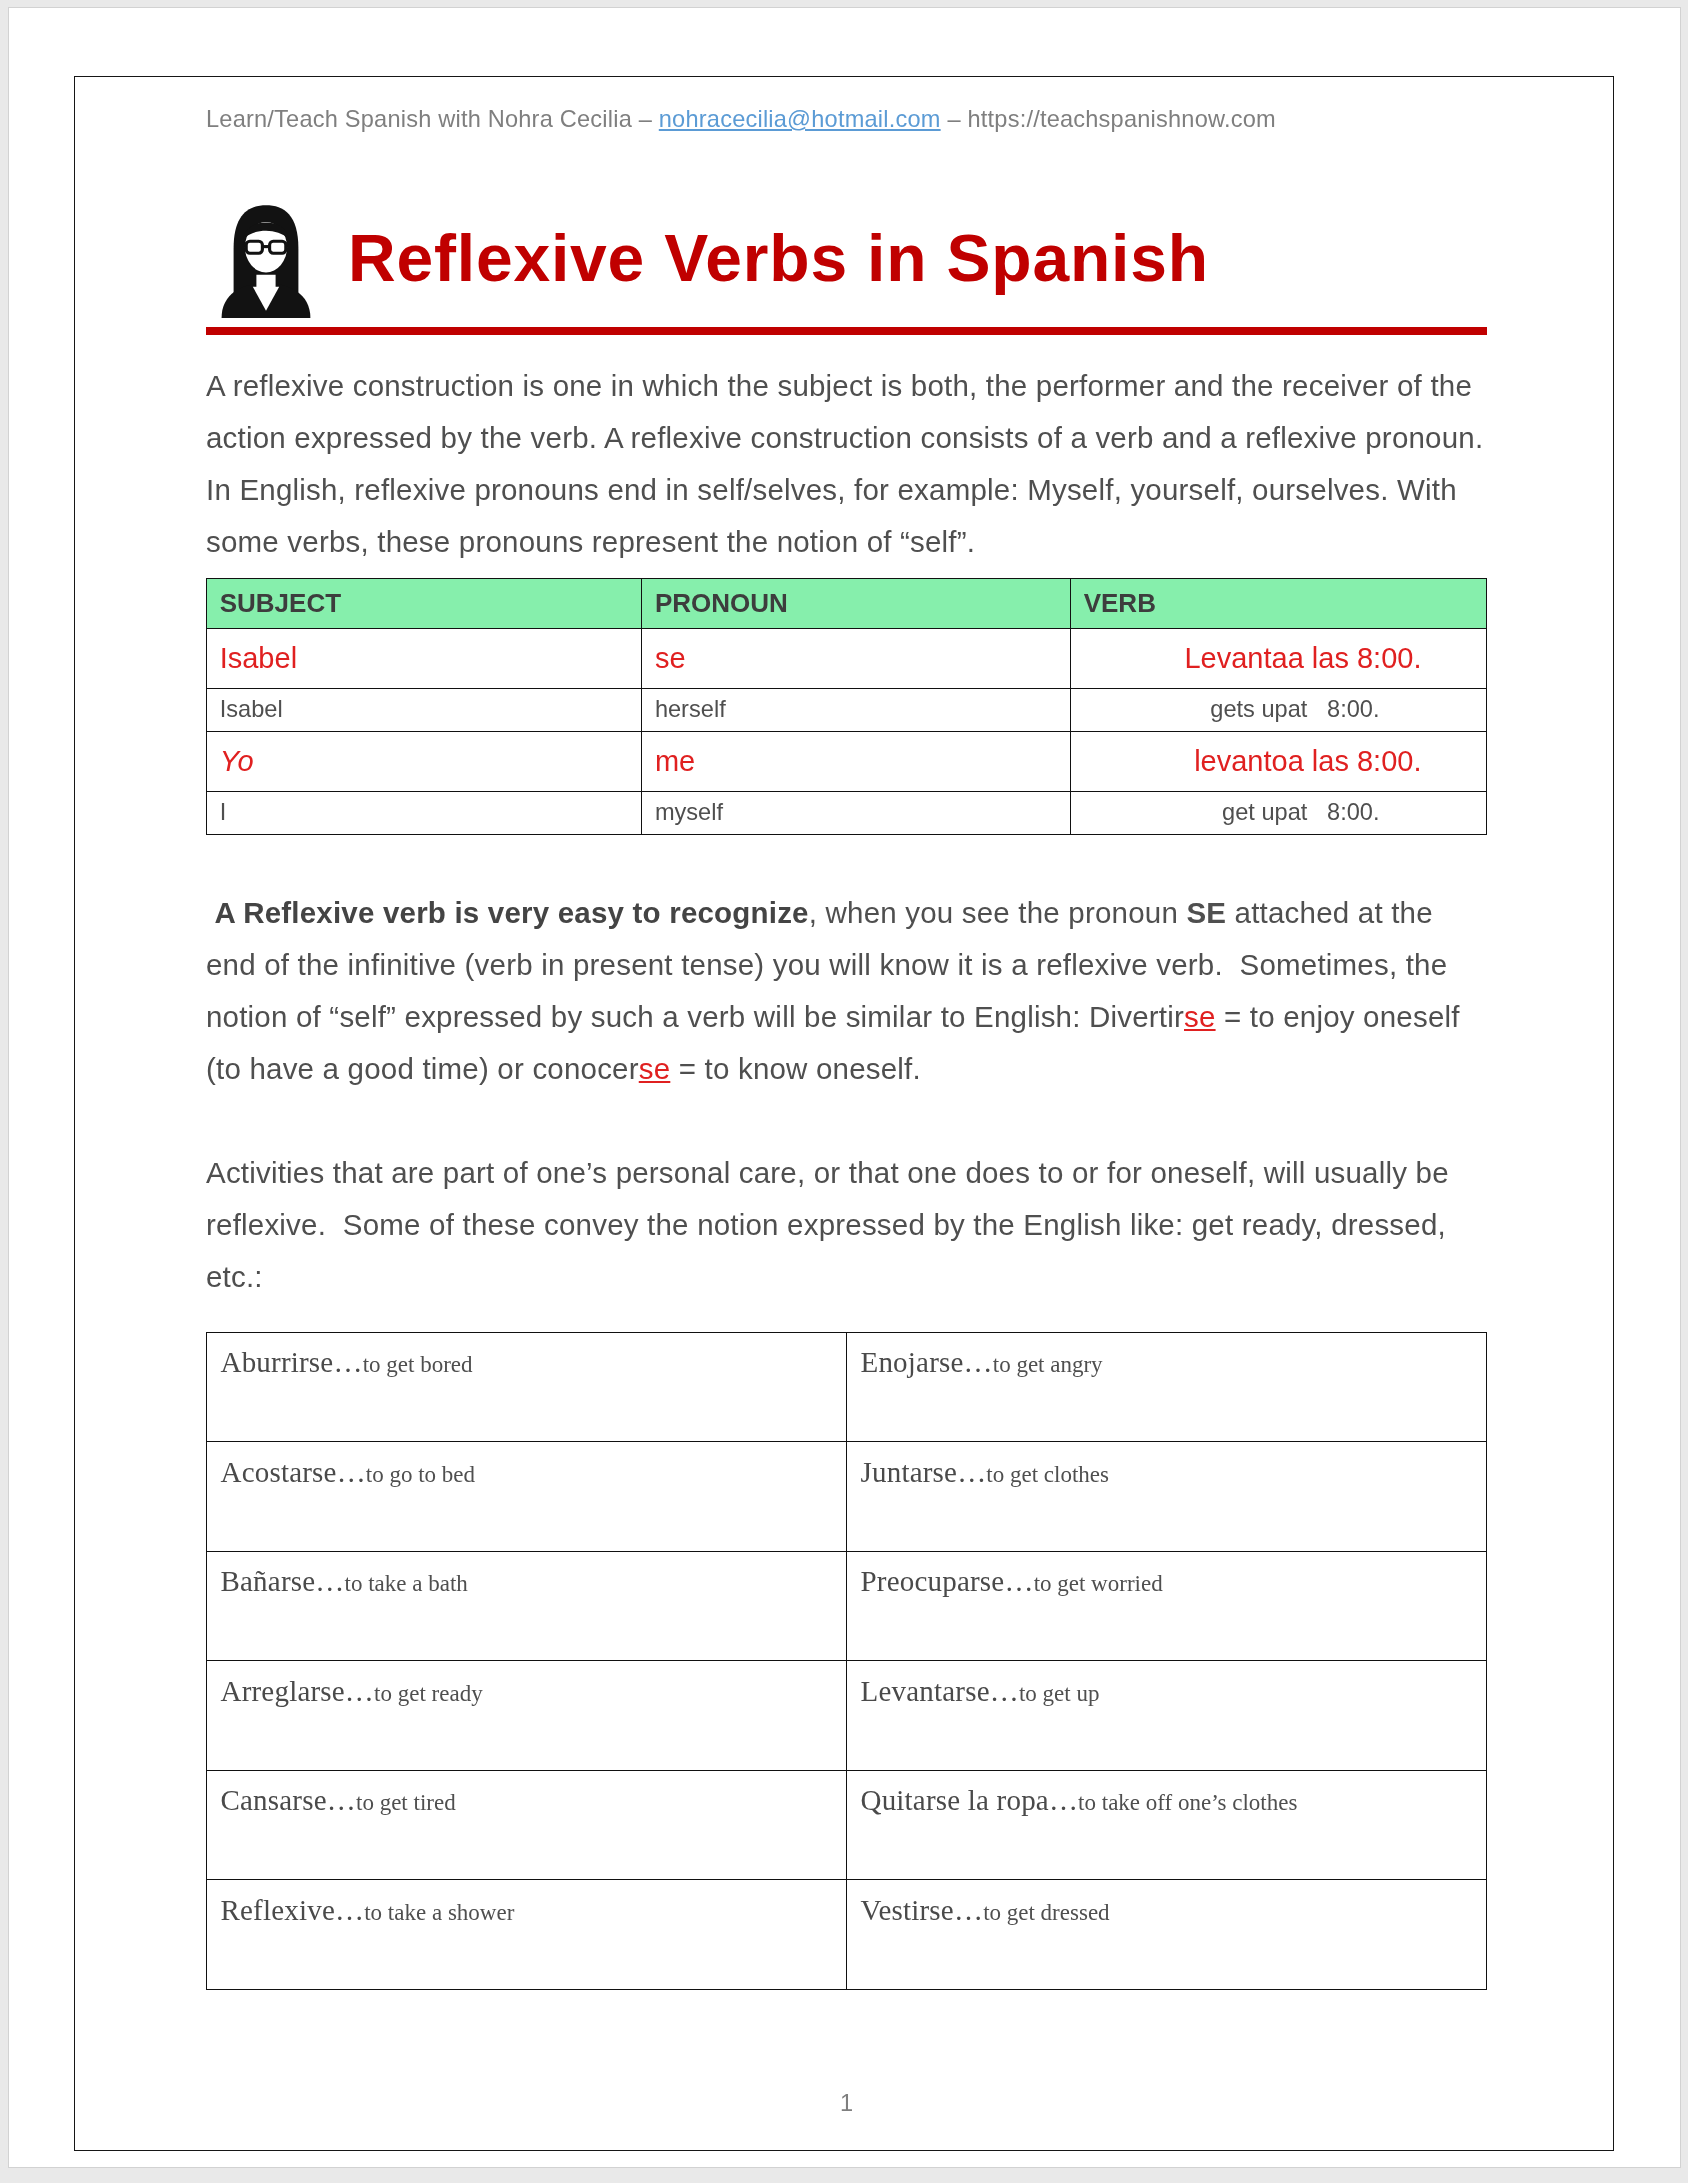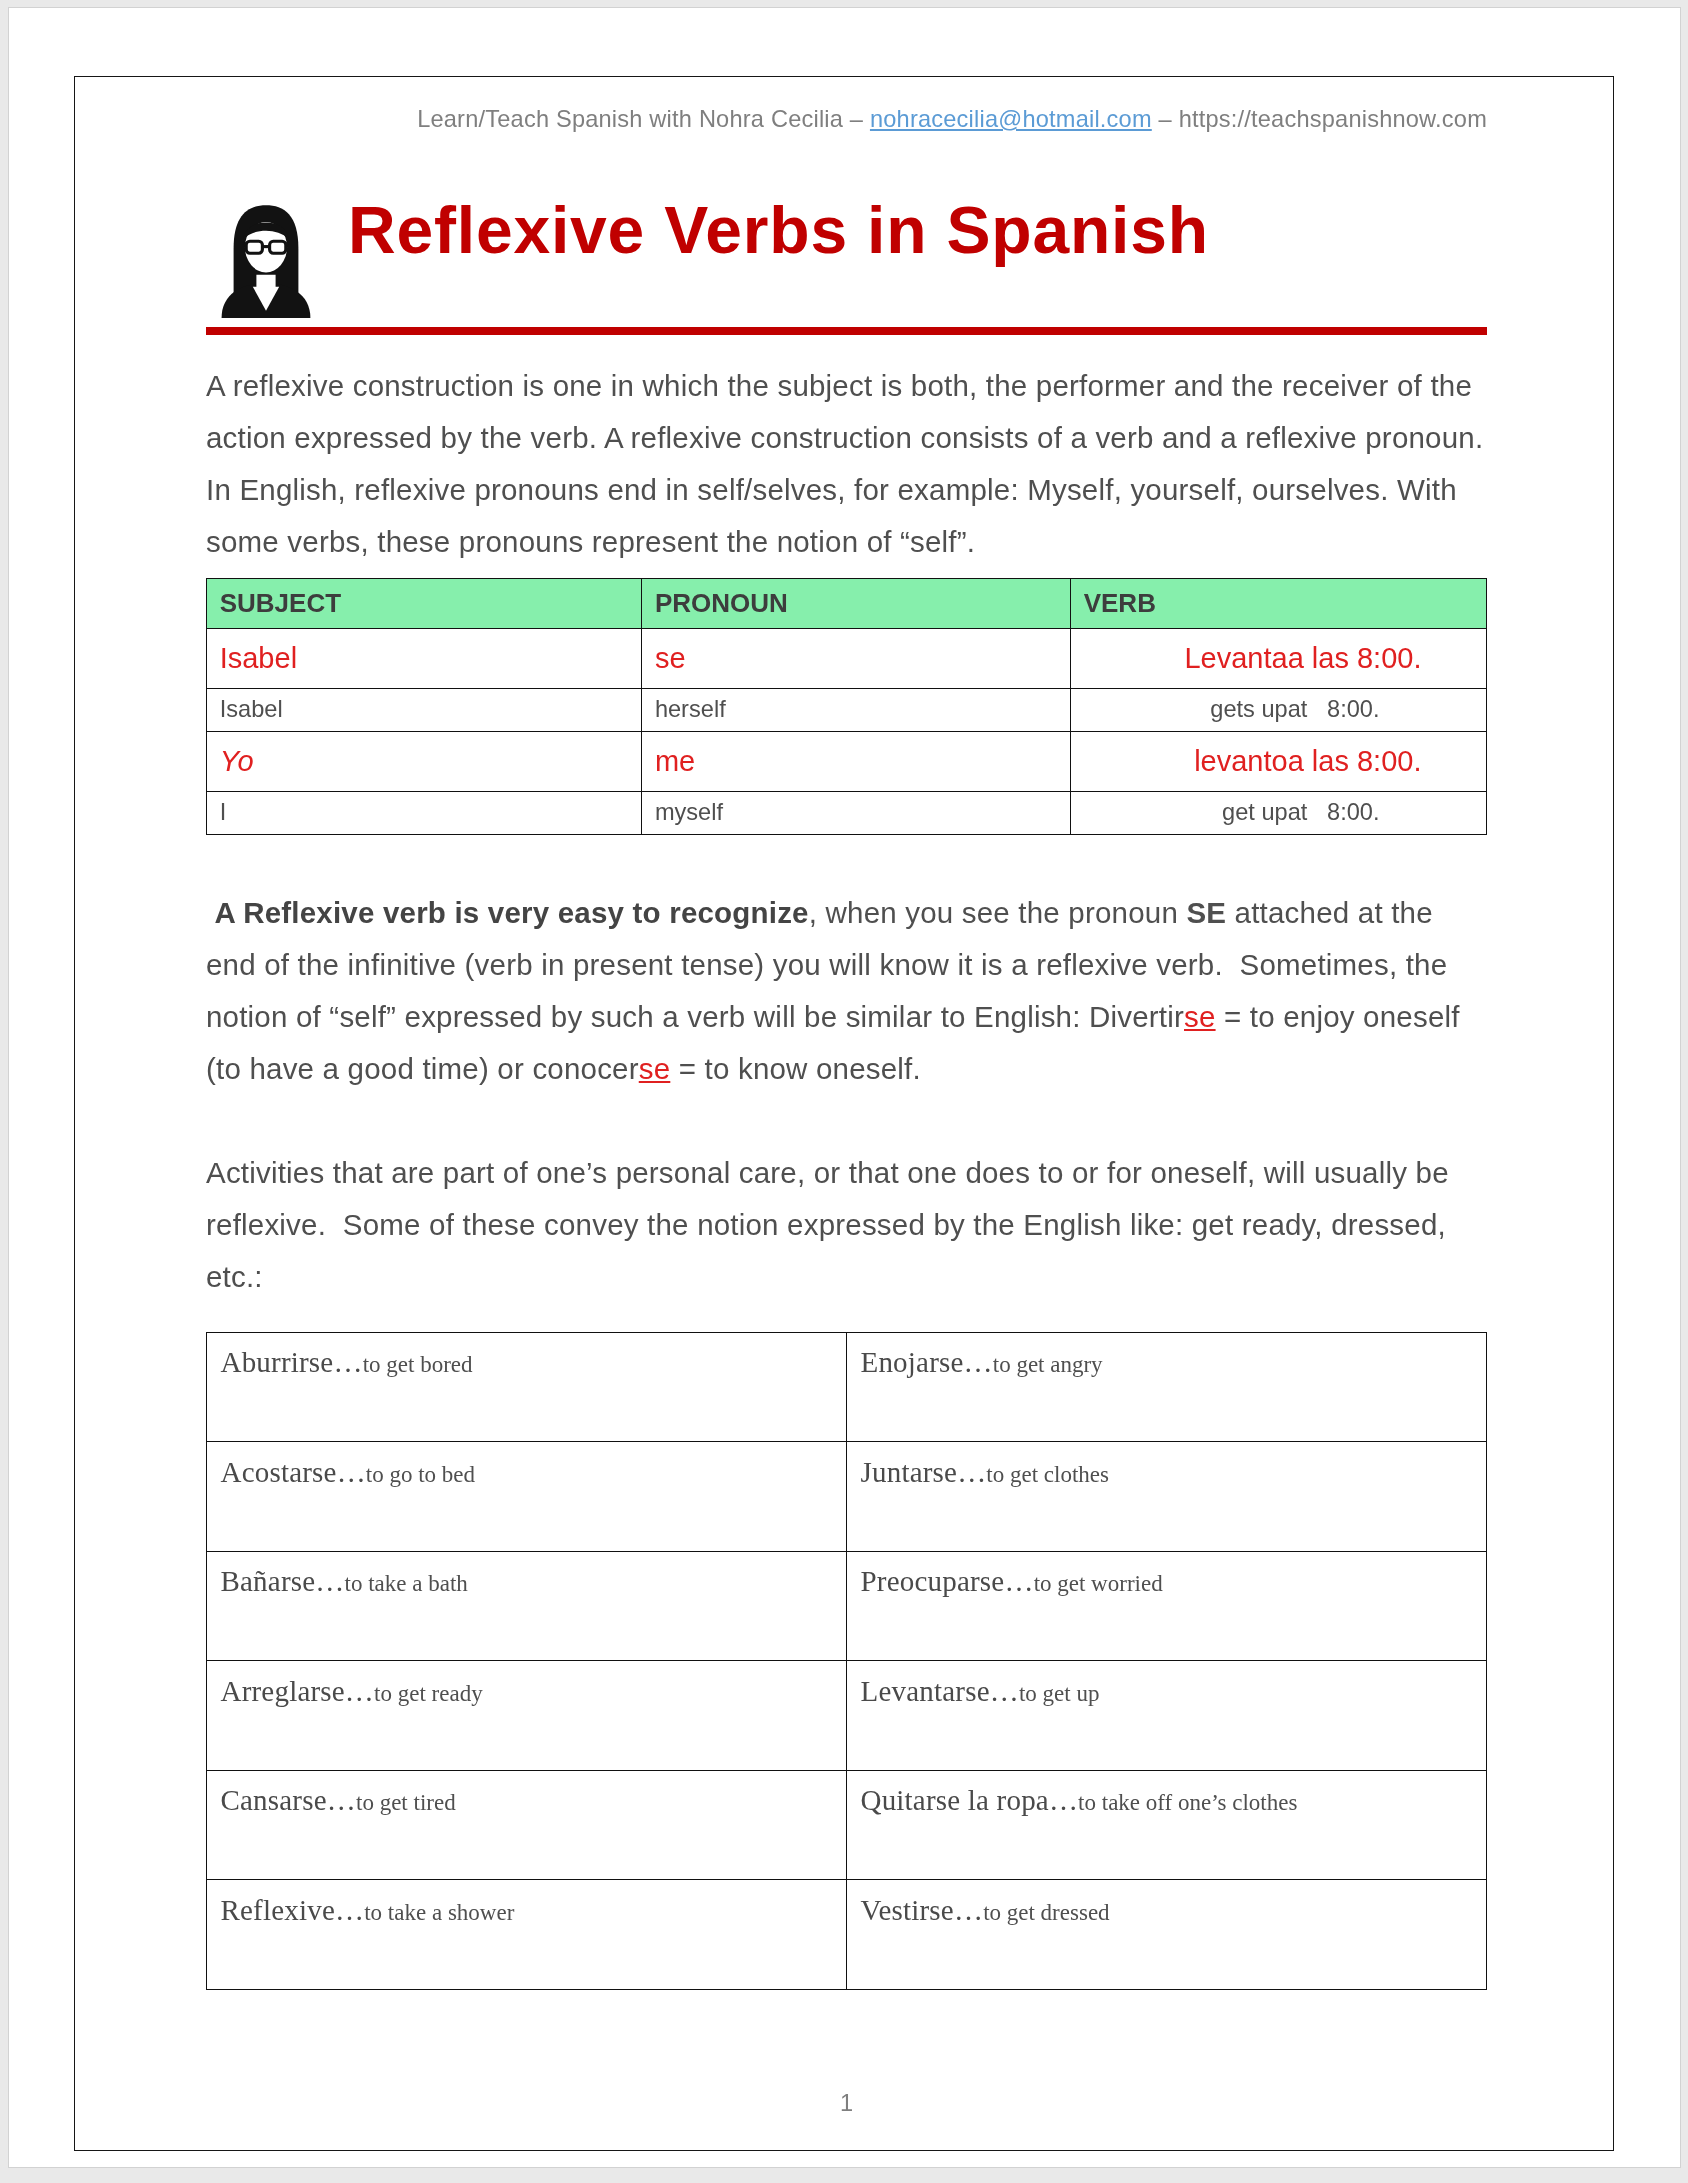--- a/index.html
+++ b/index.html
@@ -32,32 +32,31 @@
     left:74px; top:76px;
     width:1540px;
     box-sizing:border-box;
     padding:30px 127px 0 132px;
   }
   
   .doc-header{
     font-size:23.6px;
     color:#7f7f7f;
     letter-spacing:0.2px;
-    text-align:right;
   }
   .doc-header a, .hlink{
     color:#5B9BD5;
     text-decoration:underline;
     cursor:pointer;
   }
   
   .title-block{
     margin-top:64px;
     display:flex;
-    align-items:flex-start;
+    align-items:center;
     gap:22px;
     border-bottom:8.4px solid #C00000;
     padding-bottom:1.7px;
   }
   .avatar{
     width:120px;
     height:128px;
     flex:0 0 auto;
   }
   .page-title{

